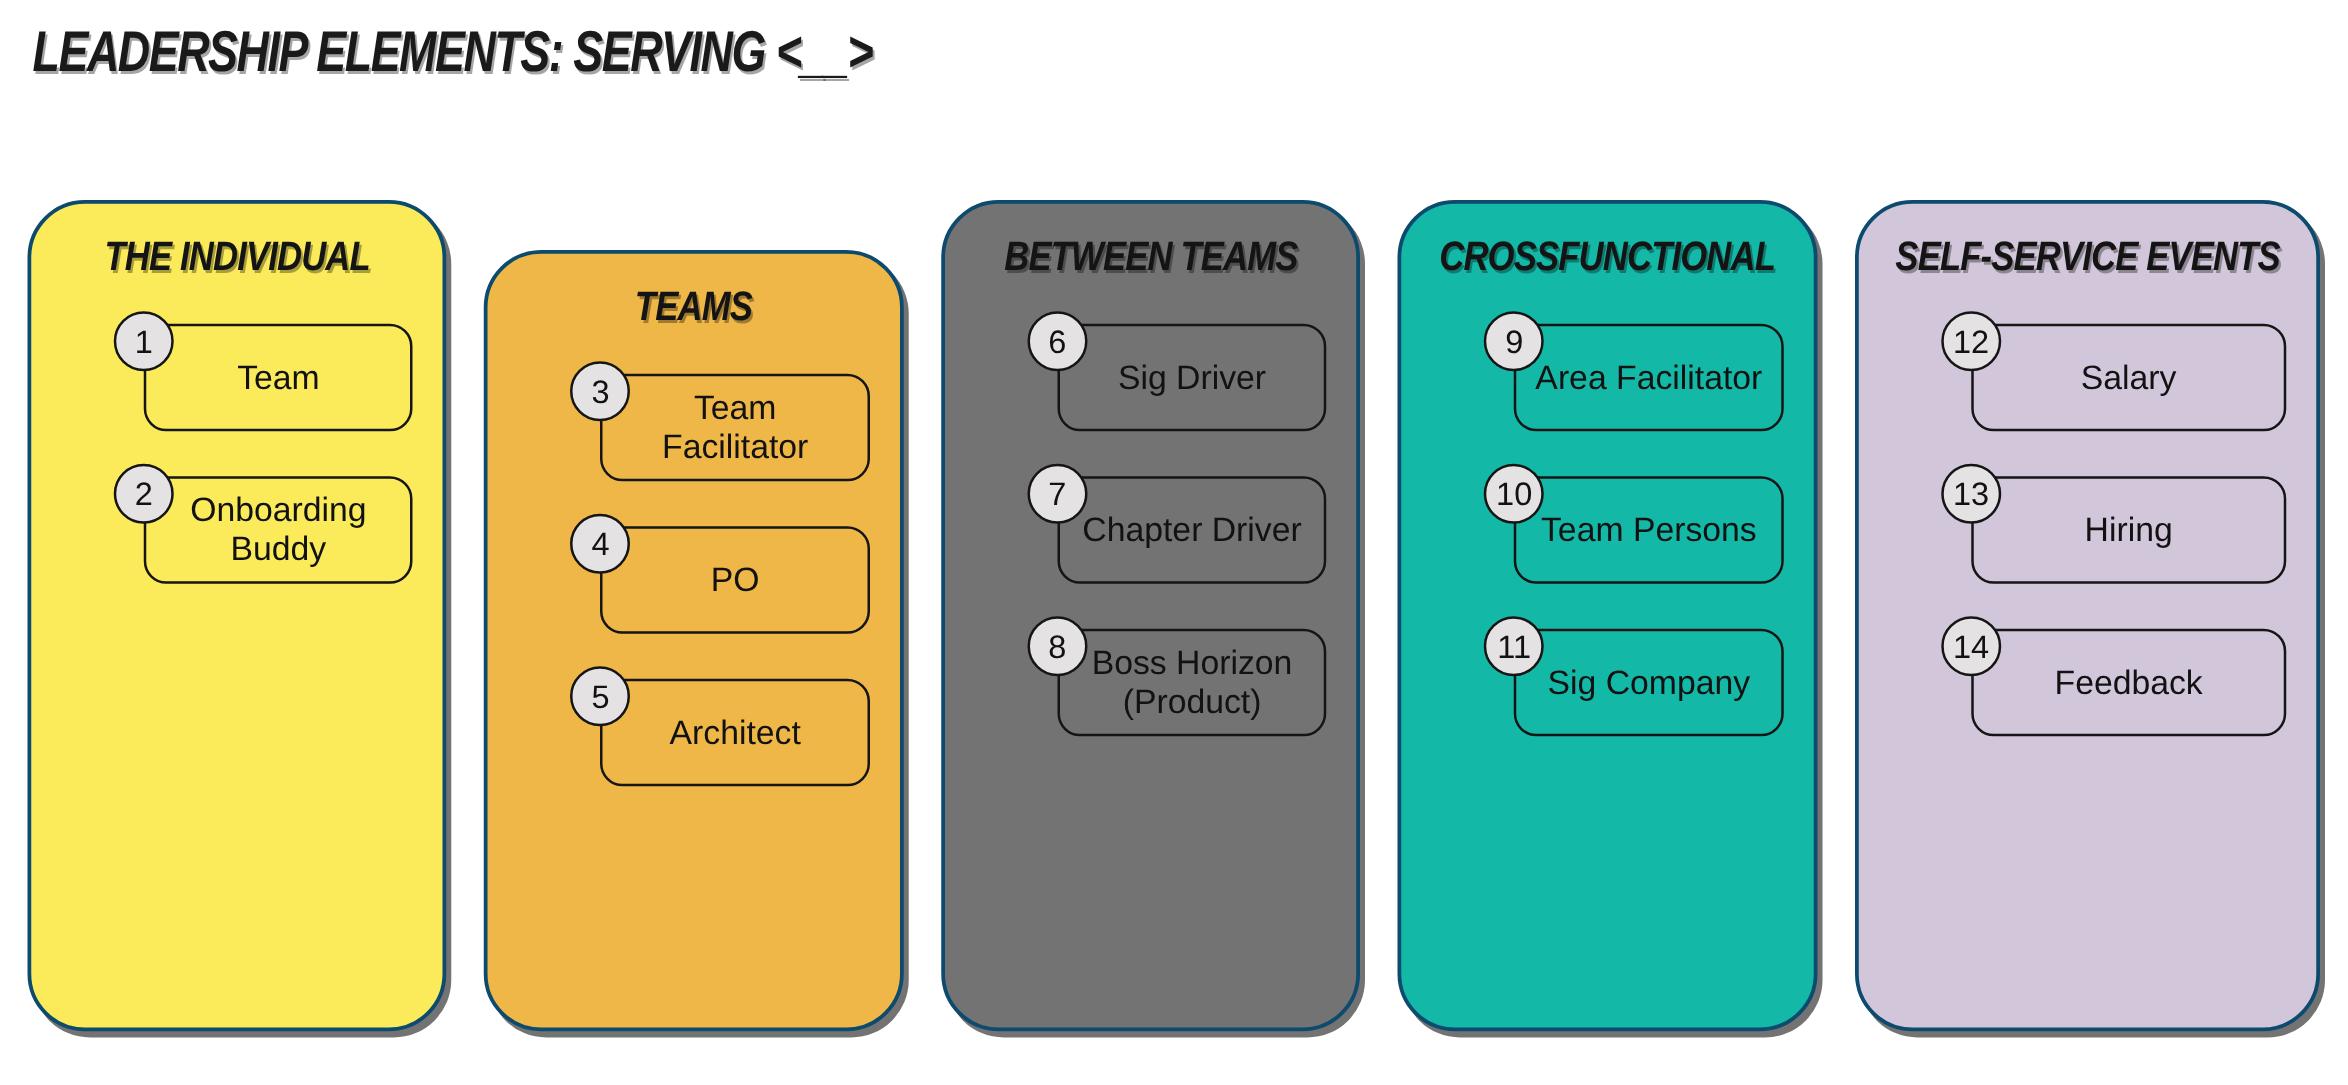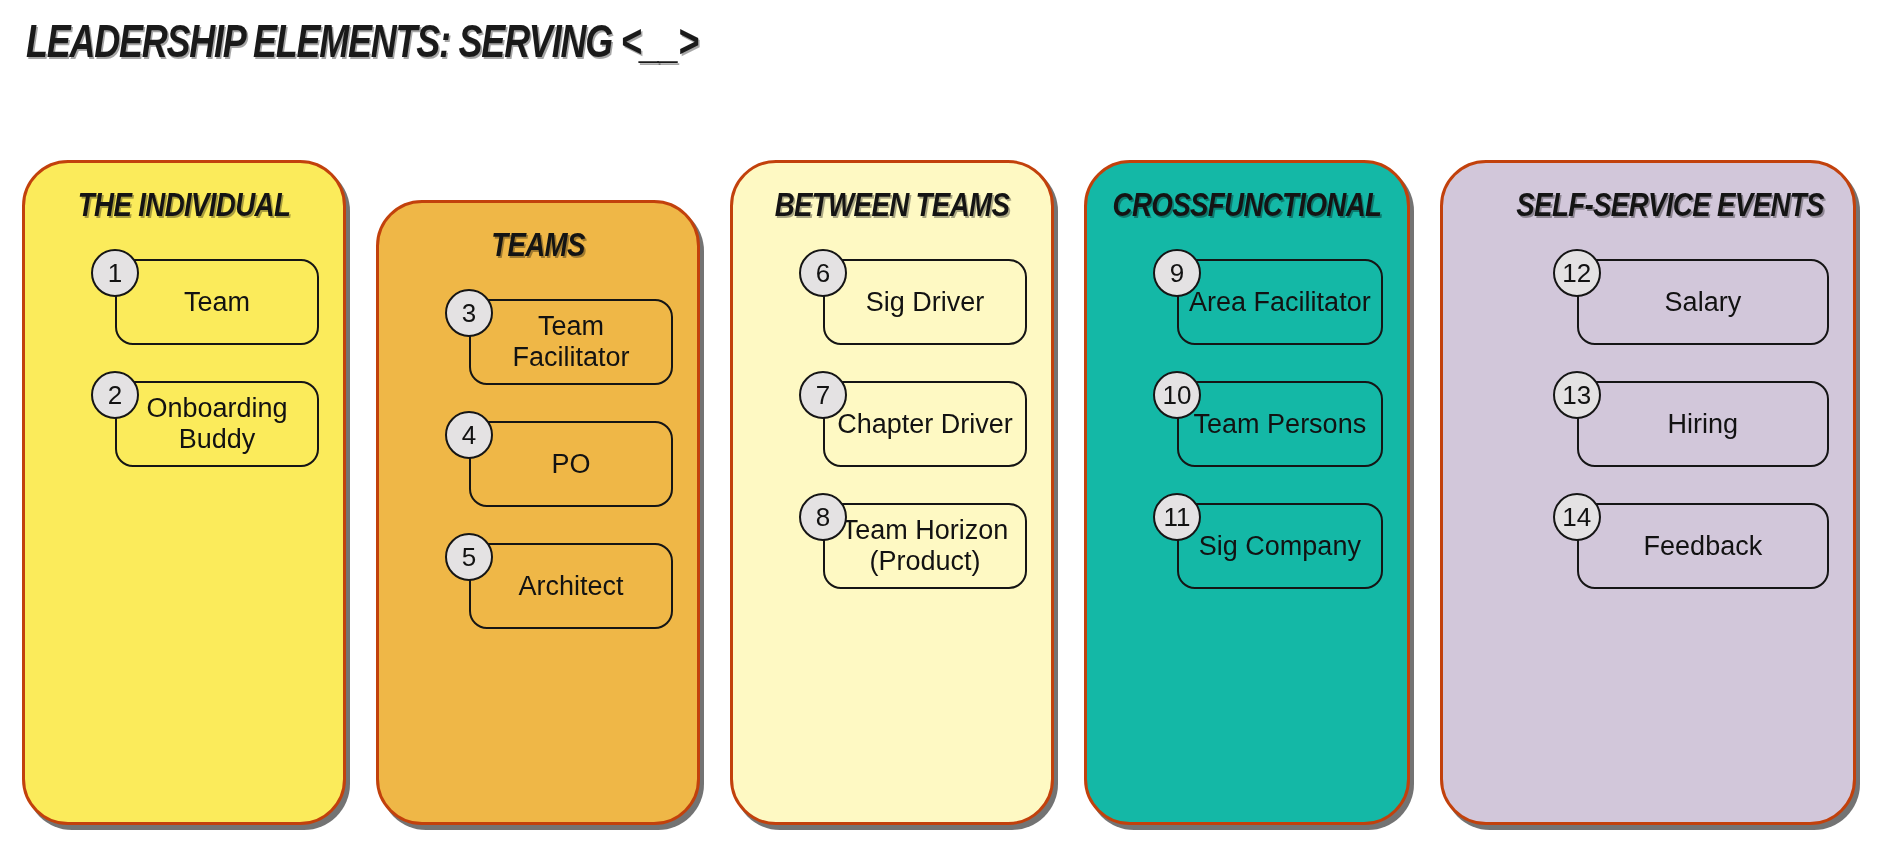--- a/index.html
+++ b/index.html
@@ -32,21 +32,21 @@
     position:absolute;
     left:22px; top:160px;
     width:1834px; height:665px;
     display:flex;
     gap:30px;
   }
 
   .panel{
     flex:1 1 0;
     position:relative;
-    border:3px solid #c2410c;
+    border:3px solid #0c4a6e;
     border-radius:46px;
     box-shadow:4px 5px 0 rgba(0,0,0,0.55);
     box-sizing:border-box;
     padding-top:14px;
   }
 
   .panel-header{
     text-align:center;
     font-family:"Liberation Sans", sans-serif;
     font-size:33px;
@@ -154,38 +154,38 @@
           <div class="item-badge">4</div>
         </div>
         <div class="item">
           <div class="item-card">
             <div class="item-label">Architect</div>
           </div>
           <div class="item-badge">5</div>
         </div>
       </div>
     </div>
-    <div class="panel" style="background: #fef9c3;">
+    <div class="panel" style="background: #737373;">
       <div class="panel-header">BETWEEN TEAMS</div>
       <div class="items">
         <div class="item">
           <div class="item-card">
             <div class="item-label">Sig Driver</div>
           </div>
           <div class="item-badge">6</div>
         </div>
         <div class="item">
           <div class="item-card">
             <div class="item-label">Chapter Driver</div>
           </div>
           <div class="item-badge">7</div>
         </div>
         <div class="item">
           <div class="item-card">
-            <div class="item-label">Team Horizon
+            <div class="item-label">Boss Horizon
 (Product)</div>
           </div>
           <div class="item-badge">8</div>
         </div>
       </div>
     </div>
     <div class="panel" style="background: #14b8a6;">
       <div class="panel-header">CROSSFUNCTIONAL</div>
       <div class="items">
         <div class="item">
@@ -201,21 +201,21 @@
           <div class="item-badge">10</div>
         </div>
         <div class="item">
           <div class="item-card">
             <div class="item-label">Sig Company</div>
           </div>
           <div class="item-badge">11</div>
         </div>
       </div>
     </div>
-    <div class="panel" style="background: rgb(210, 199, 218); padding-left: 44px;">
+    <div class="panel" style="background: rgb(210, 199, 218);">
       <div class="panel-header">SELF-SERVICE EVENTS</div>
       <div class="items">
         <div class="item">
           <div class="item-card">
             <div class="item-label">Salary</div>
           </div>
           <div class="item-badge">12</div>
         </div>
         <div class="item">
           <div class="item-card">

